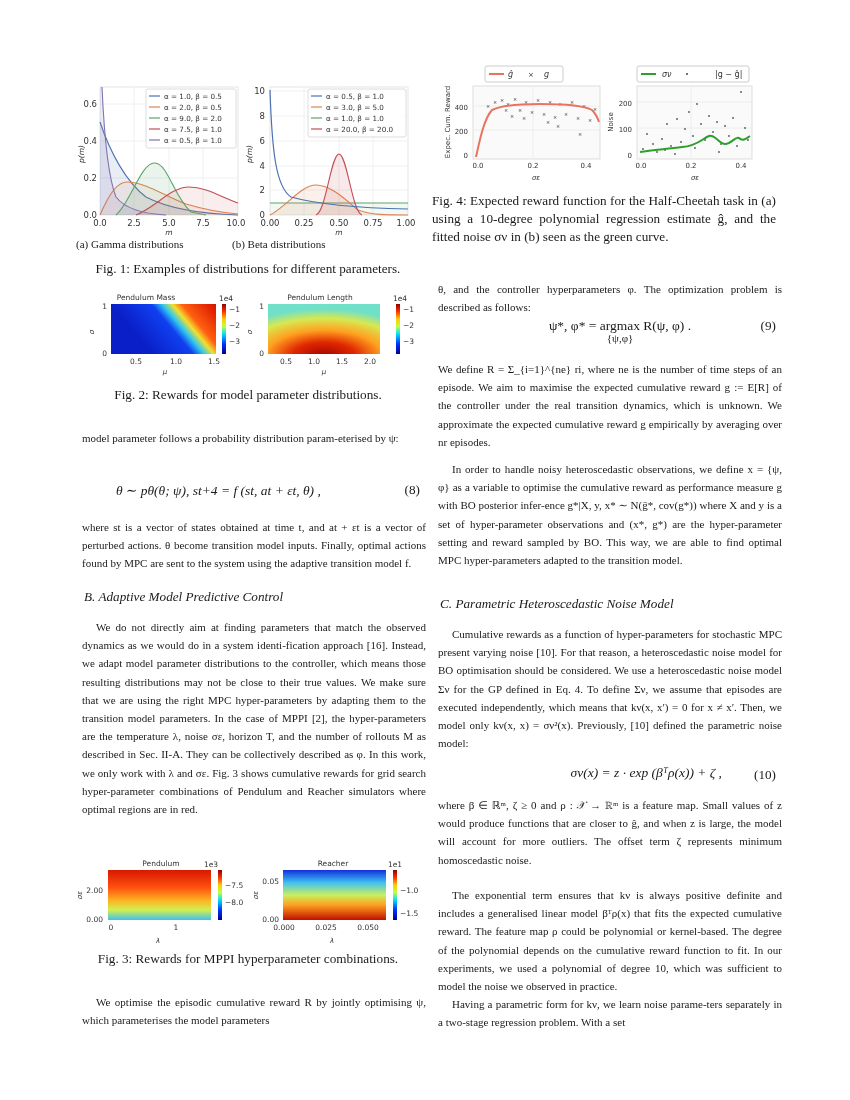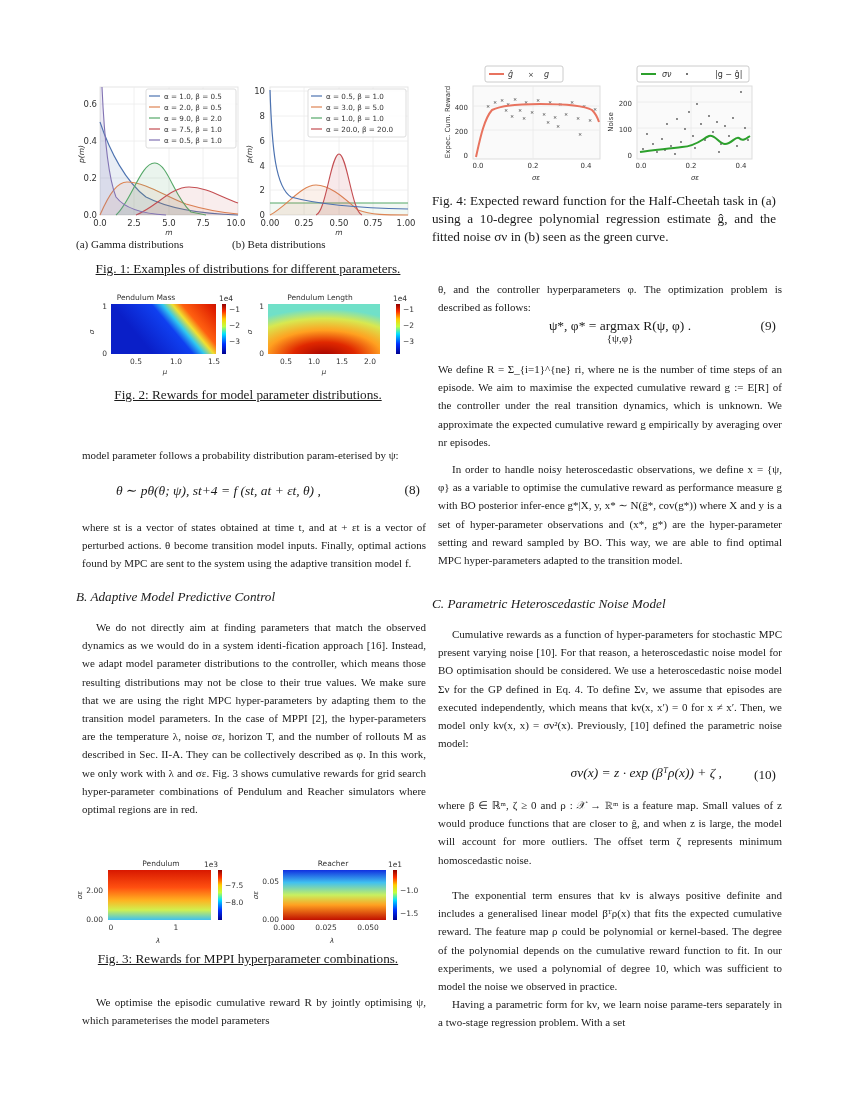--- a/index.html
+++ b/index.html
@@ -4,23 +4,23 @@
 <style>
   html, body { margin:0; padding:0; background:#fff; }
   body { width:850px; height:1100px; position:relative; overflow:hidden;
          font-family:"Liberation Serif", "DejaVu Serif", serif; color:#1a1a1a; }
   .col { position:absolute; top:0; width:344px; }
   .col-left { left:76px; }
   .col-right { left:432px; }
   .para { position:absolute; font-size:11px; line-height:18.2px; text-align:justify; margin:6px; hyphens:auto;font-family:Liberation Serif, serif; }
   .indent { text-indent:14px; }
   .caption { position:absolute; font-size:13.2px; line-height:18px; text-align:justify; margin:0; }
-  .caption.center { text-align:center;text-decoration:underline; }
+  .caption.center { text-align:center; }
   .subcap { position:absolute; font-size:11px; }
-  .section { position:absolute; font-style:italic; font-size:13.2px; }
+  .section { position:absolute; font-style:italic; font-size:13.2px;margin-left:8px; }
   .eq { position:absolute; font-size:13.5px; }
   .eqnum { position:absolute; right:0; font-size:13.2px; }
   svg text { font-family:"DejaVu Sans", sans-serif; }
 </style>
 </head>
 <body>
 
 <div class="col col-left">
 
   <svg style="position:absolute;left:0;top:82px" width="170" height="155" viewBox="0 0 170 155">
@@ -193,21 +193,21 @@
         <text x="38" y="74">0.5</text>
         <text x="66" y="74">1.0</text>
         <text x="94" y="74">1.5</text>
         <text x="122" y="74">2.0</text>
       </g>
     <text x="76" y="84" font-size="7" font-style="italic" text-anchor="middle" fill="#333">μ</text>
     <text x="4" y="42" font-size="7" font-style="italic" fill="#333" transform="rotate(-90 4 42)" text-anchor="middle">σ</text>
   </svg>
   <div class="caption center" style="left:0;top:386px;width:344px">Fig. 2: Rewards for model parameter distributions.</div>
 
-  <p class="para" style="top:440px;width:344px">model parameter follows a probability distribution param-eterised by ψ:</p>
+  <p class="para" style="top:423px;width:344px">model parameter follows a probability distribution param-eterised by ψ:</p>
 
   <div class="eq" style="top:482px;left:40px;width:290px"><span style="font-style:italic">θ ∼ pθ(θ; ψ),        st+4 = f (st, at + εt, θ) ,</span></div>
   <div class="eqnum" style="top:482px">(8)</div>
 
   <p class="para" style="top:512px;width:344px">where st is a vector of states obtained at time t, and at + εt is a vector of perturbed actions. θ become transition model inputs. Finally, optimal actions found by MPC are sent to the system using the adaptive transition model f.</p>
 
   <div class="section" style="top:589px">B. Adaptive Model Predictive Control</div>
 
   <p class="para indent" style="top:612px;width:344px">We do not directly aim at finding parameters that match the observed dynamics as we would do in a system identi-fication approach [16]. Instead, we adapt model parameter distributions to the controller, which means those resulting distributions may not be close to their true values. We make sure that we are using the right MPC hyper-parameters by adapting them to the transition model parameters. In the case of MPPI [2], the hyper-parameters are the temperature λ, noise σε, horizon T, and the number of rollouts M as described in Sec. II-A. They can be collectively described as φ. In this work, we only work with λ and σε. Fig. 3 shows cumulative rewards for grid search hyper-parameter combinations of Pendulum and Reacher simulators where optimal regions are in red.</p>
 

